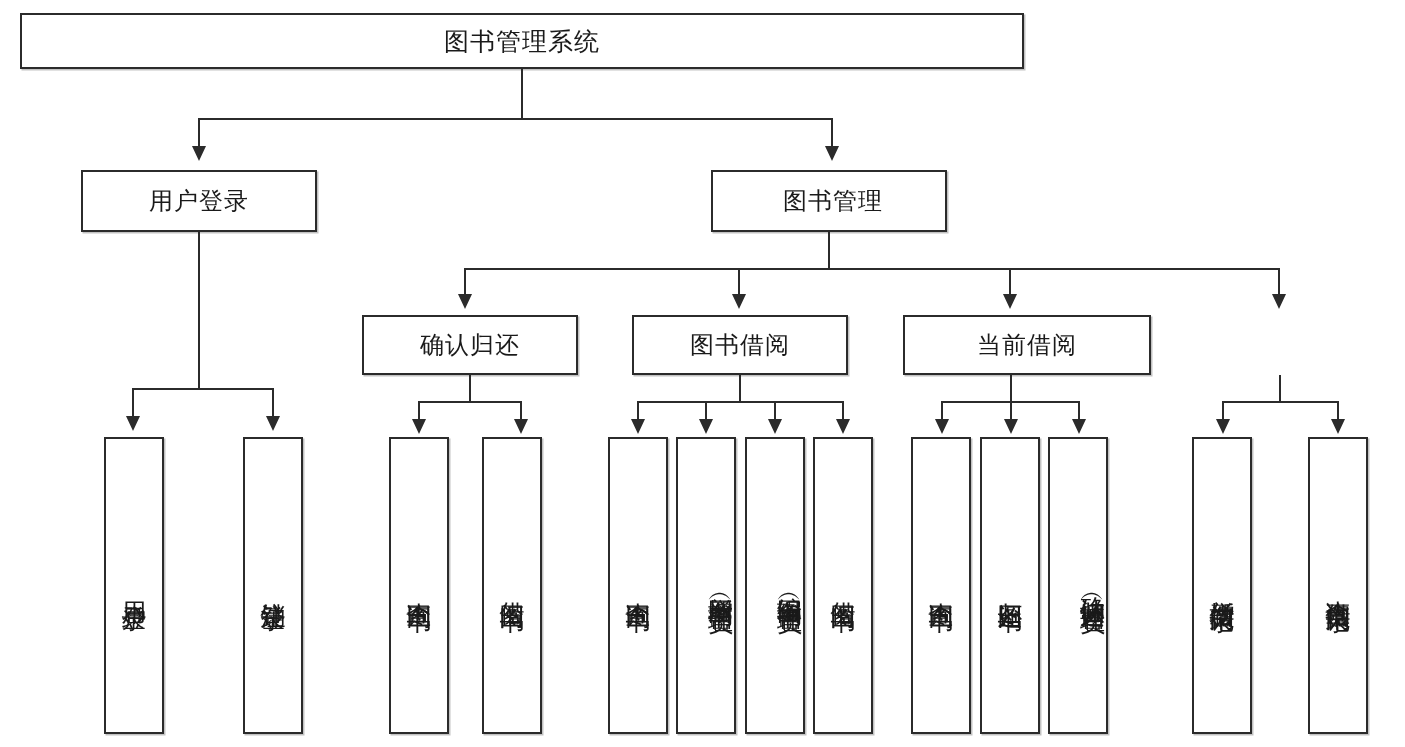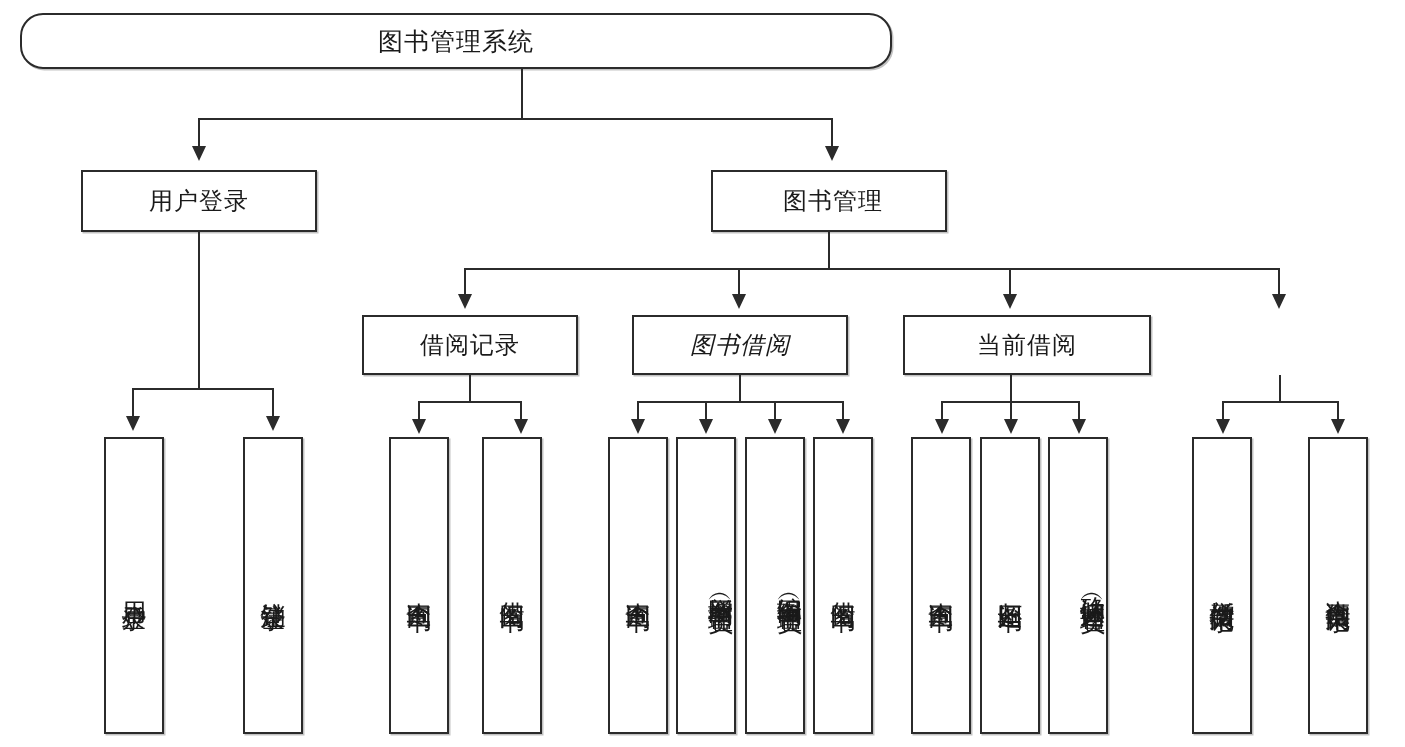--- a/index.html
+++ b/index.html
@@ -71,21 +71,21 @@
     font-size: 17px;
     white-space: nowrap;
     letter-spacing: 0.5px;
   }
 </style>
 </head>
 <body>
 
 <div id="canvas">
 
-  <div class="node node-h node-root" style="left:20px; top:13px; width:872px; height:56px;border-radius:23px;">图书管理系统</div>
+  <div class="node node-h node-root" style="left:20px; top:13px; width:1004px; height:56px;">图书管理系统</div>
 
   <div class="edge edge-v" style="left:521px; top:69px; width:2px; height:50px;"></div>
   <div class="edge edge-h" style="left:198px; top:118px; width:635px; height:2px;"></div>
   <div class="edge edge-v" style="left:198px; top:118px; width:2px; height:30px;"></div>
   <div class="arrow" style="left:192px; top:146px;"></div>
   <div class="edge edge-v" style="left:831px; top:118px; width:2px; height:30px;"></div>
   <div class="arrow" style="left:825px; top:146px;"></div>
 
   <div class="node node-h" style="left:81px; top:170px; width:236px; height:62px;">用户登录</div>
   <div class="node node-h" style="left:711px; top:170px; width:236px; height:62px;padding-left:8px;">图书管理</div>
@@ -101,22 +101,22 @@
   <div class="edge edge-h" style="left:464px; top:268px; width:816px; height:2px;"></div>
   <div class="edge edge-v" style="left:464px; top:268px; width:2px; height:28px;"></div>
   <div class="arrow" style="left:458px; top:294px;"></div>
   <div class="edge edge-v" style="left:738px; top:268px; width:2px; height:28px;"></div>
   <div class="arrow" style="left:732px; top:294px;"></div>
   <div class="edge edge-v" style="left:1009px; top:268px; width:2px; height:28px;"></div>
   <div class="arrow" style="left:1003px; top:294px;"></div>
   <div class="edge edge-v" style="left:1278px; top:268px; width:2px; height:28px;"></div>
   <div class="arrow" style="left:1272px; top:294px;"></div>
 
-  <div class="node node-h" style="left:362px; top:315px; width:216px; height:60px;">借阅记录</div>
-  <div class="node node-h" style="left:632px; top:315px; width:216px; height:60px;font-style:italic;">图书借阅</div>
+  <div class="node node-h" style="left:362px; top:315px; width:216px; height:60px;">确认归还</div>
+  <div class="node node-h" style="left:632px; top:315px; width:216px; height:60px;">图书借阅</div>
   <div class="node node-h" style="left:903px; top:315px; width:248px; height:60px;">当前借阅</div>
 
   <div class="edge edge-v" style="left:469px; top:375px; width:2px; height:27px;"></div>
   <div class="edge edge-h" style="left:418px; top:401px; width:104px; height:2px;"></div>
   <div class="edge edge-v" style="left:418px; top:401px; width:2px; height:20px;"></div>
   <div class="arrow" style="left:412px; top:419px;"></div>
   <div class="edge edge-v" style="left:520px; top:401px; width:2px; height:20px;"></div>
   <div class="arrow" style="left:514px; top:419px;"></div>
 
   <div class="edge edge-v" style="left:739px; top:375px; width:2px; height:27px;"></div>

